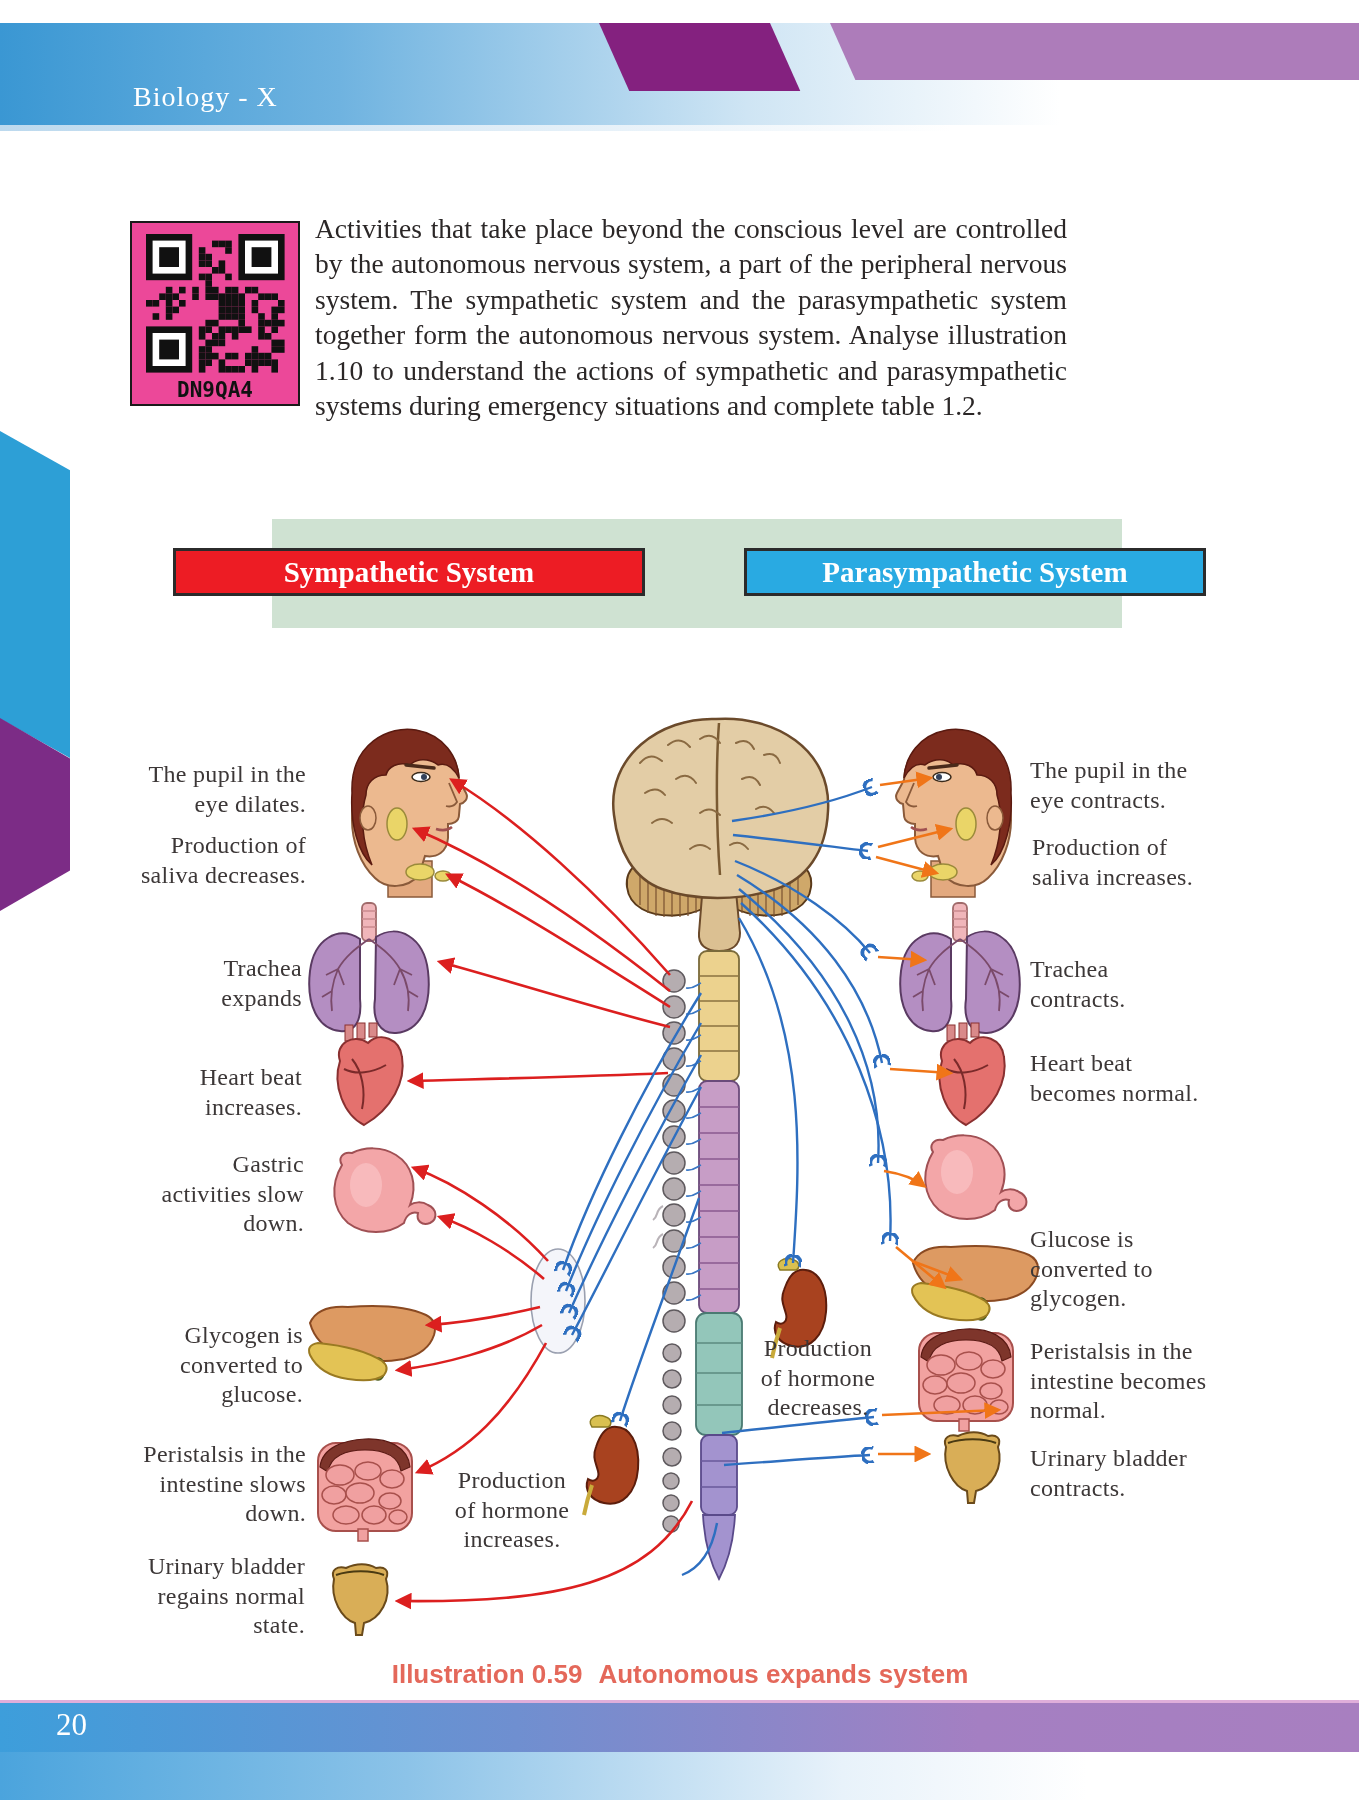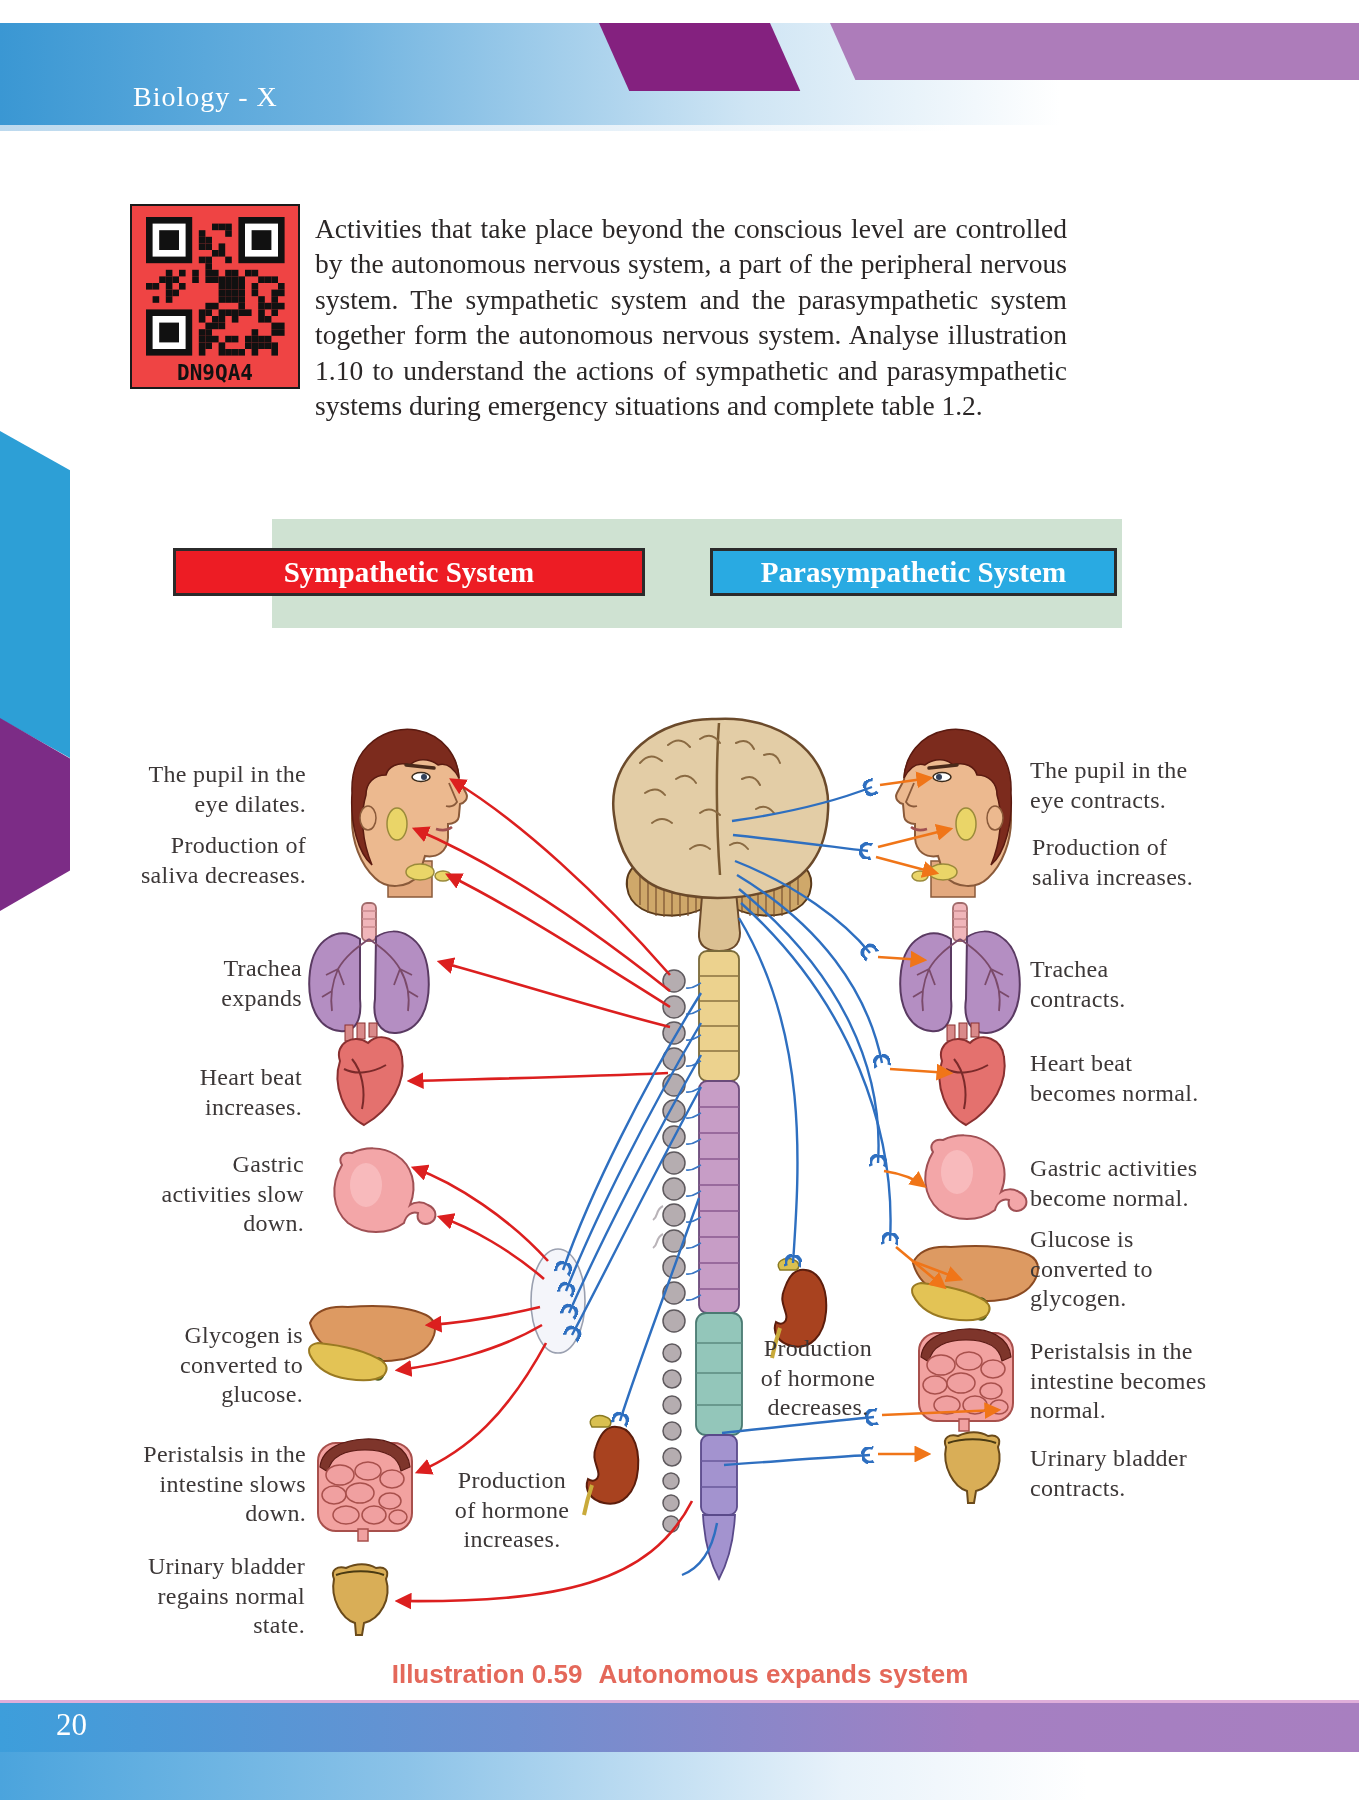--- a/index.html
+++ b/index.html
@@ -18,31 +18,31 @@
   
   .strip-blue{position:absolute;left:0;top:408px;width:70px;height:327px;background:#2d9fd6;
        clip-path:polygon(0 0,100% 12%,100% 100%,0 88%);}
   .strip-purple{position:absolute;left:0;top:695px;width:70px;height:193px;background:#7c2c86;
        clip-path:polygon(0 0,100% 21%,100% 79%,0 100%);}
   
   .intro-q{position:absolute;left:315px;top:112px;width:760px;font-size:27.5px;line-height:35px;}
   .intro-p{position:absolute;left:315px;top:160px;width:752px;font-size:27.5px;line-height:35.5px;
        text-align:justify;}
   
-  .qr-box{position:absolute;left:130px;top:181px;width:166px;height:181px;border:2.5px solid #1a1a1a;
-       background:#ef4444;}
+  .qr-box{position:absolute;left:130px;top:198px;width:166px;height:181px;border:2.5px solid #1a1a1a;
+       background:#ec4899;}
   .qr-label{position:absolute;left:0;bottom:2px;width:100%;text-align:center;
        font-family:"DejaVu Sans Mono",monospace;font-weight:bold;font-size:21px;color:#111;}
   
   .green-band{position:absolute;left:272px;top:496px;width:850px;height:109px;background:#cfe2d2;}
   .banner{position:absolute;top:525px;height:48px;border:3px solid #2b2b2b;box-sizing:border-box;
        text-align:center;line-height:42px;color:#ffffff;font-weight:bold;font-size:29px;
        font-family:"Liberation Serif",serif;}
   .banner.red{left:173px;width:472px;background:#ed1c24;}
-  .banner.blue{left:710px;width:407px;background:#29aae2;}
+  .banner.blue{left:744px;width:462px;background:#29aae2;}
   
   .ill-label{position:absolute;font-size:24px;line-height:29.5px;color:#3c3737;letter-spacing:0.3px;}
   .ra{text-align:right;} .la{text-align:left;} .ca{text-align:center;font-family:Liberation Serif, serif;}
   
   .caption{position:absolute;left:340px;top:1636px;width:680px;text-align:center;
        font-family:"Liberation Sans",sans-serif;font-weight:bold;font-size:26px;color:#e4685a;}
   .caption .gap{display:inline-block;width:16px;}
   
   .foot-bar{position:absolute;left:0;top:1677px;width:1359px;height:52px;
        background:linear-gradient(90deg,#3d9edb 0%,#6f8fd0 38%,#a47fc2 72%,#a87fc0 100%);
@@ -428,21 +428,20 @@
   <div class="ill-label ra" style="left:100px;top:1127px;width:204px">Gastric<br>activities slow<br>down.</div>
   <div class="ill-label ra" style="left:105px;top:1298px;width:198px">Glycogen is<br>converted to<br>glucose.</div>
   <div class="ill-label ra" style="left:100px;top:1417px;width:206px">Peristalsis in the<br>intestine slows<br>down.</div>
   <div class="ill-label ra" style="left:105px;top:1529px;width:200px">Urinary bladder<br>regains normal<br>state.</div>
   <div class="ill-label ca" style="left:432px;top:1443px;width:160px">Production<br>of hormone<br>increases.</div>
 
   <div class="ill-label la" style="left:1030px;top:733px;width:230px">The pupil in the<br>eye contracts.</div>
   <div class="ill-label la" style="left:1032px;top:810px;width:230px">Production of<br>saliva increases.</div>
   <div class="ill-label la" style="left:1030px;top:932px;width:200px">Trachea<br>contracts.</div>
   <div class="ill-label la" style="left:1030px;top:1026px;width:220px">Heart beat<br>becomes normal.</div>
-  <div class="ill-label la" style="left:1030px;top:1131px;width:230px">Gastric activities<br>become normal.</div>
   <div class="ill-label la" style="left:1030px;top:1202px;width:210px">Glucose is<br>converted to<br>glycogen.</div>
   <div class="ill-label la" style="left:1030px;top:1314px;width:230px">Peristalsis in the<br>intestine becomes<br>normal.</div>
   <div class="ill-label la" style="left:1030px;top:1421px;width:210px">Urinary bladder<br>contracts.</div>
   <div class="ill-label ca" style="left:742px;top:1311px;width:152px">Production<br>of hormone<br>decreases.</div>
 
   <div class="caption">
     <span>Illustration 0.59</span><span class="gap"></span><span>Autonomous expands system</span>
   </div>
 
   <div class="foot-bar"></div>

